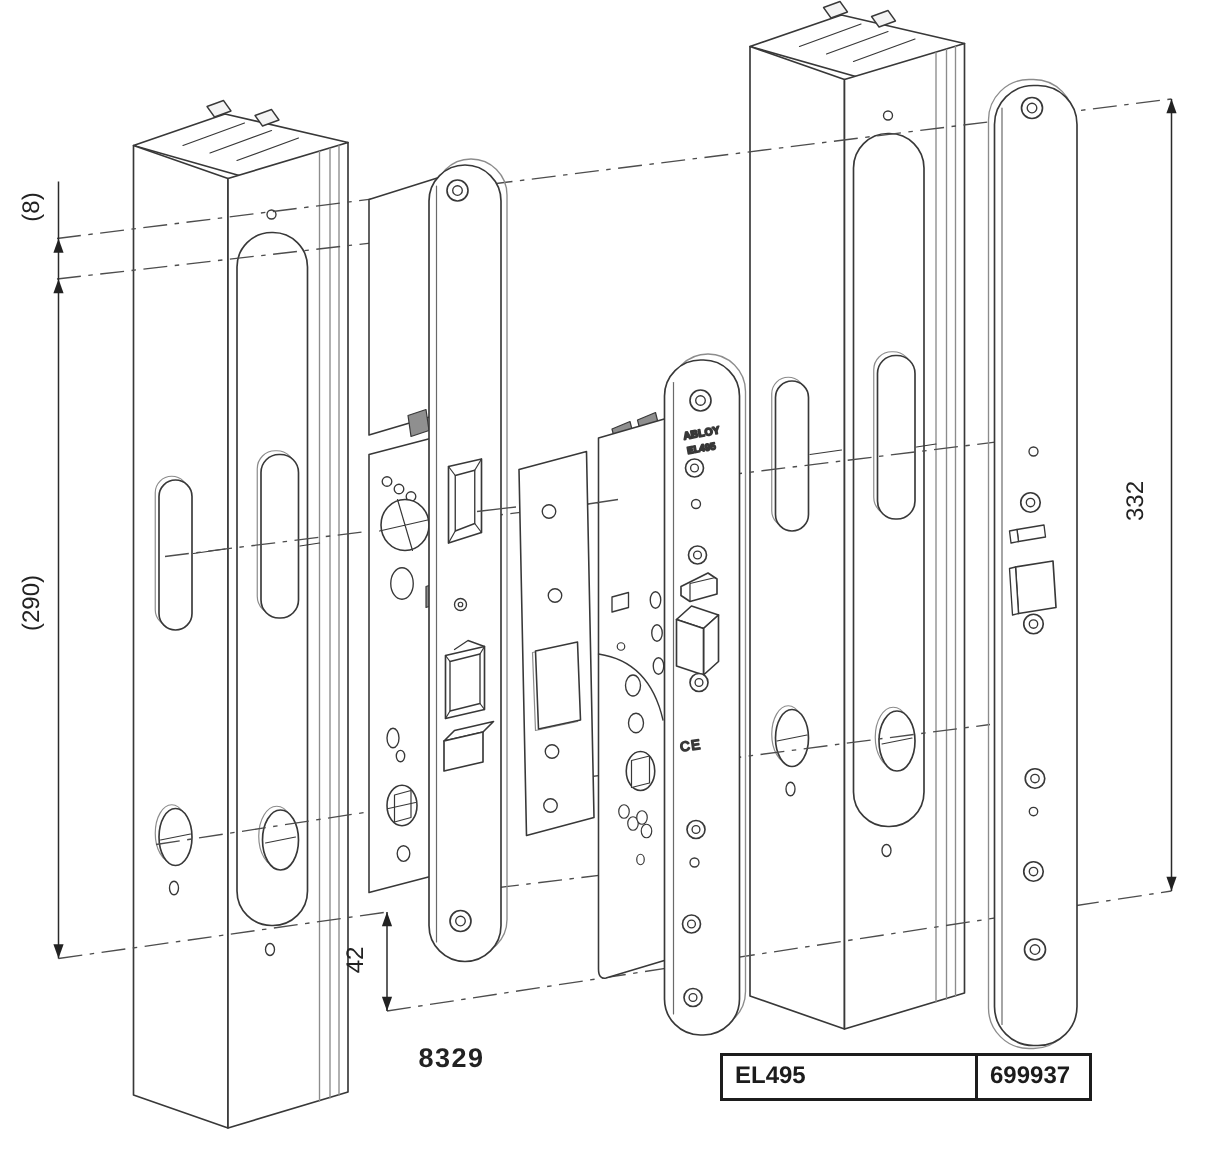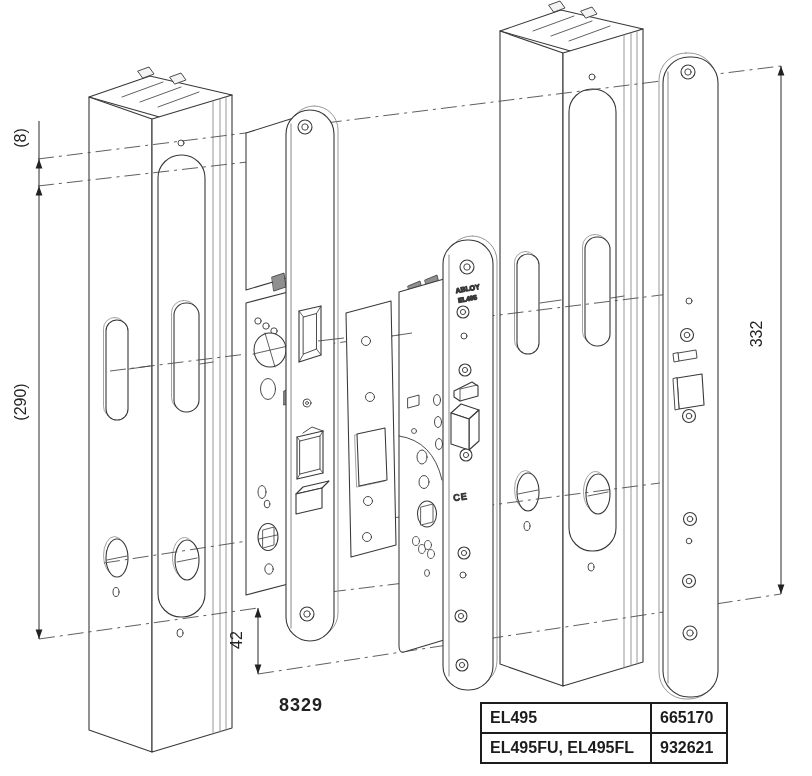--- a/index.html
+++ b/index.html
@@ -224,21 +224,17 @@
     <text class="dimtxt" x="762" y="334" text-anchor="middle" transform="rotate(-90 762 334)">332</text>
     <text class="dimtxt" x="242" y="640" text-anchor="middle" transform="rotate(-90 242 640)">42</text>
     <text class="lbl" x="301" y="711" text-anchor="middle">8329</text>
   </g>
 </svg>
 
 <table class="ptable">
   <tbody>
     <tr>
       <td class="model">EL495</td>
-      <td class="code">665170</td>
-    </tr>
-    <tr>
-      <td class="model">EL495FU, EL495FL</td>
-      <td class="code">932621</td>
+      <td class="code">699937</td>
     </tr>
   </tbody>
 </table>
 </div>
 
 </body></html>

